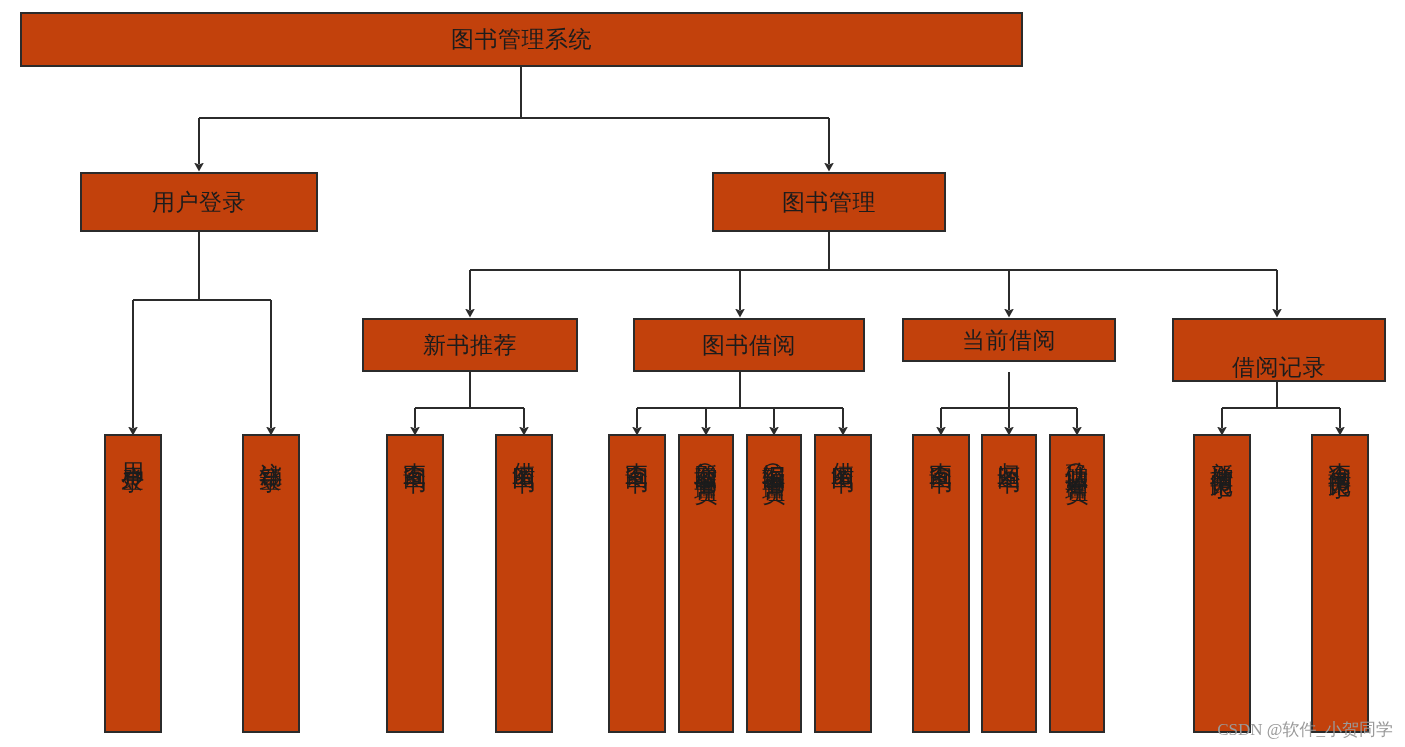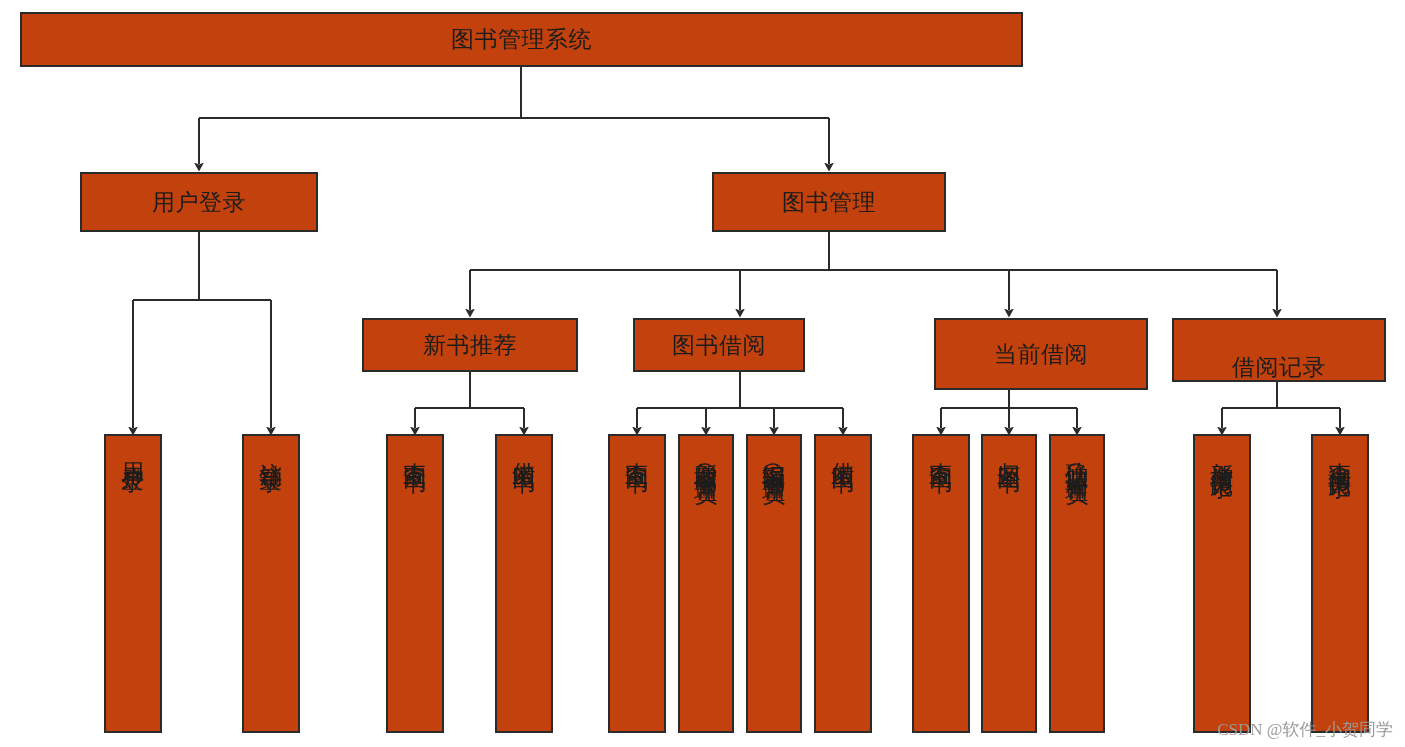--- a/index.html
+++ b/index.html
@@ -136,24 +136,24 @@
   <div class="node level2" style="left:80px; top:172px; width:238px; height:60px;">
     <span class="node-label">用户登录</span>
   </div>
   <div class="node level2" style="left:712px; top:172px; width:234px; height:60px;">
     <span class="node-label">图书管理</span>
   </div>
 
   <div class="node level3" style="left:362px; top:318px; width:216px; height:54px;">
     <span class="node-label">新书推荐</span>
   </div>
-  <div class="node level3" style="left:633px; top:318px; width:172px; height:54px;">
+  <div class="node level3" style="left:633px; top:318px; width:232px; height:54px;">
     <span class="node-label">图书借阅</span>
   </div>
-  <div class="node level3" style="left:902px; top:318px; width:214px; height:72px;margin-left:32px;">
+  <div class="node level3" style="left:902px; top:318px; width:214px; height:44px;">
     <span class="node-label">当前借阅</span>
   </div>
   <div class="node level3" style="left:1172px; top:318px; width:214px; height:64px;align-items:flex-end;">
     <span class="node-label">借阅记录</span>
   </div>
 
   <div class="node leaf" style="left:104px; top:434px; width:58px; height:299px;">
     <span class="node-label">用户登录</span>
   </div>
   <div class="node leaf" style="left:242px; top:434px; width:58px; height:299px;">

